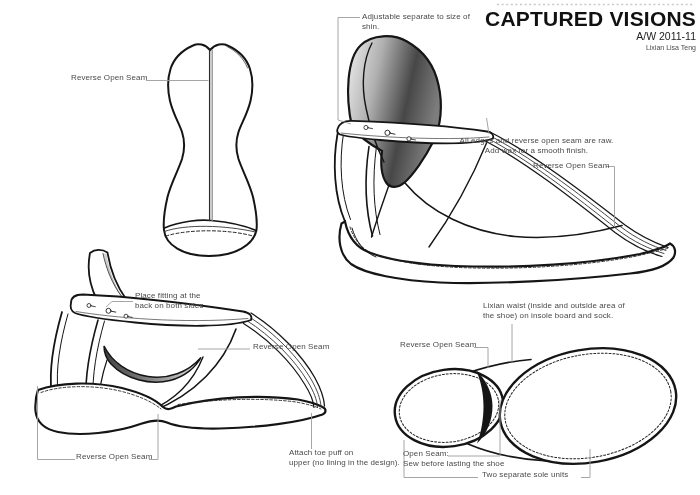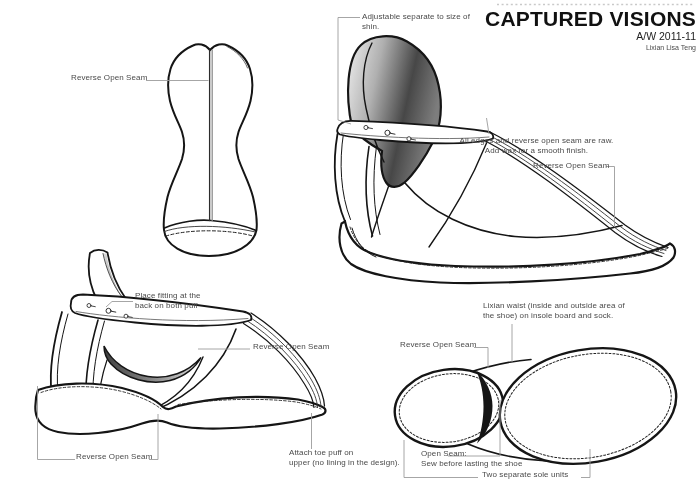--- a/index.html
+++ b/index.html
@@ -11,21 +11,21 @@
   .lbl-pattern-seam{left:71px;top:73px;}
   .lbl-adjustable{left:362px;top:12px;width:130px;}
   .lbl-raw-edges{left:439px;top:96px;width:195px;text-align:center;margin-top:40px;}
   .lbl-seam-right{left:533px;top:161px;}
   .lbl-place-fitting{left:135px;top:291px;}
   .lbl-seam-mid{left:253px;top:342px;}
   .lbl-seam-bottom-left{left:76px;top:452px;}
   .lbl-toe-puff{left:289px;top:448px;width:140px;}
   .lbl-contour-waist{left:483px;top:301px;width:185px;}
   .lbl-sole-seam{left:400px;top:340px;}
-  .lbl-open-seam{left:421px;top:449px;width:130px;}
+  .lbl-open-seam{left:403px;top:449px;width:130px;}
   .lbl-sole-units{left:482px;top:470px;text-align:right;}
   .titleblock{position:absolute;right:4px;top:7px;text-align:right;color:#111;}
   .titleblock .ttl{font-size:21px;font-weight:bold;letter-spacing:0.2px;line-height:23px;}
   .titleblock .season{font-size:10.5px;line-height:13px;color:#222;}
   .titleblock .designer{font-size:7px;line-height:9px;color:#4a4a4a;}
 </style>
 </head>
 <body>
 
 <div class="sheet">
@@ -199,21 +199,21 @@
   </g>
 </svg>
 
 <div class="label lbl-pattern-seam">Reverse Open Seam</div>
 <div class="label lbl-adjustable">Adjustable separate to size of
 shin.</div>
 <div class="label lbl-raw-edges">All edges and reverse open seam are raw.
 Add wax for a smooth finish.</div>
 <div class="label lbl-seam-right">Reverse Open Seam</div>
 <div class="label lbl-place-fitting">Place fitting at the
-back on both puff</div>
+back on both sides</div>
 <div class="label lbl-seam-mid">Reverse Open Seam</div>
 <div class="label lbl-seam-bottom-left">Reverse Open Seam</div>
 <div class="label lbl-toe-puff">Attach toe puff on
 upper (no lining in the design).</div>
 <div class="label lbl-contour-waist">Lixian waist (inside and outside area of
 the shoe) on insole board and sock.</div>
 <div class="label lbl-sole-seam">Reverse Open Seam</div>
 <div class="label lbl-open-seam">Open Seam:
 Sew before lasting the shoe</div>
 <div class="label lbl-sole-units">Two separate sole units</div>

